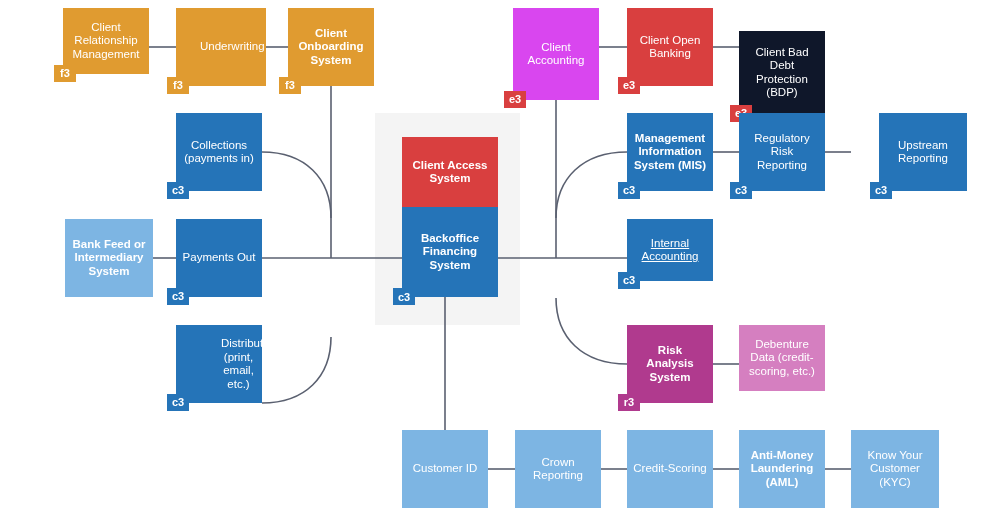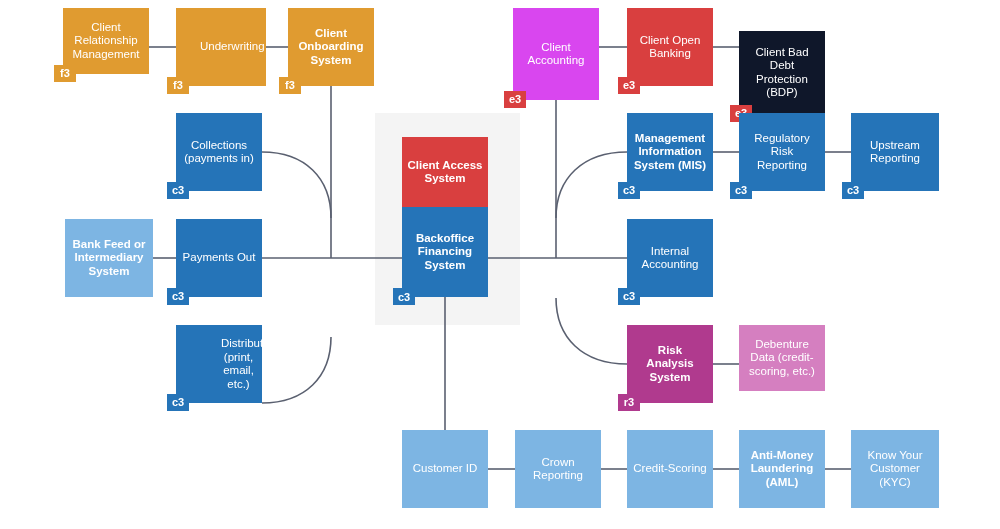--- a/index.html
+++ b/index.html
@@ -127,25 +127,25 @@
         <span class="lbl">Bank Feed or Intermediary System</span>
       </div>
       <div class="node bold" style="left: 627px; top: 113px; width: 86px; height: 78px; background: rgb(37, 116, 184);">
         <span class="lbl">Management Information System (MIS)</span>
         <div class="badge" style="background: rgb(37, 116, 184);">c3</div>
       </div>
       <div class="node" style="left: 739px; top: 113px; width: 86px; height: 78px; background: rgb(37, 116, 184);">
         <span class="lbl">Regulatory Risk Reporting</span>
         <div class="badge" style="background: rgb(37, 116, 184);">c3</div>
       </div>
-      <div class="node" style="left: 851px; top: 113px; width: 88px; height: 78px; background: rgb(37, 116, 184);">
+      <div class="node" style="left: 879px; top: 113px; width: 88px; height: 78px; background: rgb(37, 116, 184);">
         <span class="lbl">Upstream Reporting</span>
         <div class="badge" style="background: rgb(37, 116, 184);">c3</div>
       </div>
-      <div class="node" style="left: 627px; top: 219px; width: 86px; height: 78px; background: rgb(37, 116, 184);">
+      <div class="node" style="left: 627px; top: 219px; width: 86px; height: 62px; background: rgb(37, 116, 184); text-decoration: underline;">
         <span class="lbl">Internal Accounting</span>
         <div class="badge" style="background: rgb(37, 116, 184);">c3</div>
       </div>
       <div class="node bold" style="left: 627px; top: 325px; width: 86px; height: 78px; background: rgb(176, 58, 142);">
         <span class="lbl">Risk Analysis System</span>
         <div class="badge" style="background: rgb(176, 58, 142);">r3</div>
       </div>
       <div class="node" style="left: 739px; top: 325px; width: 86px; height: 66px; background: rgb(213, 127, 192);">
         <span class="lbl">Debenture Data (credit-scoring, etc.)</span>
       </div>
@@ -159,21 +159,21 @@
         <span class="lbl">Credit-Scoring</span>
       </div>
       <div class="node" style="left: 739px; top: 430px; width: 86px; height: 78px; background: rgb(125, 181, 227); font-weight: bold;">
         <span class="lbl">Anti-Money Laundering (AML)</span>
       </div>
       <div class="node" style="left: 851px; top: 430px; width: 88px; height: 78px; background: rgb(125, 181, 227);">
         <span class="lbl">Know Your Customer (KYC)</span>
       </div>
     </div>
 
-  <div class="split" id="center-stack" style="left: 402px; top: 137px; width: 86px; height: 160px;">
+  <div class="split" id="center-stack" style="left: 402px; top: 137px; width: 96px; height: 160px;">
     <div class="half" id="stack-top" style="height: 70px; background: rgb(217, 63, 63);">
       <span class="lbl">Client Access System</span>
     </div>
     <div class="half" id="stack-bottom" style="height: 90px; background: rgb(37, 116, 184);">
       <span class="lbl">Backoffice Financing System</span>
     </div>
     <div class="badge" id="stack-badge" style="background: rgb(37, 116, 184);">c3</div>
   </div>
 
 </div>

